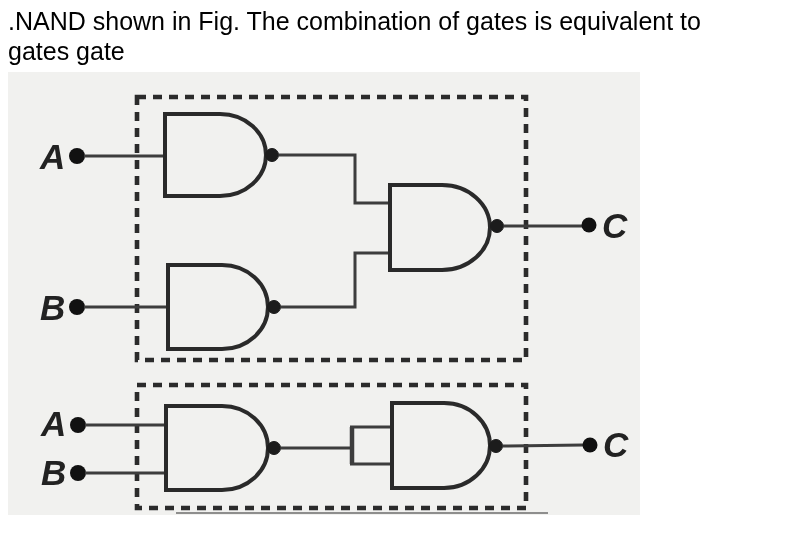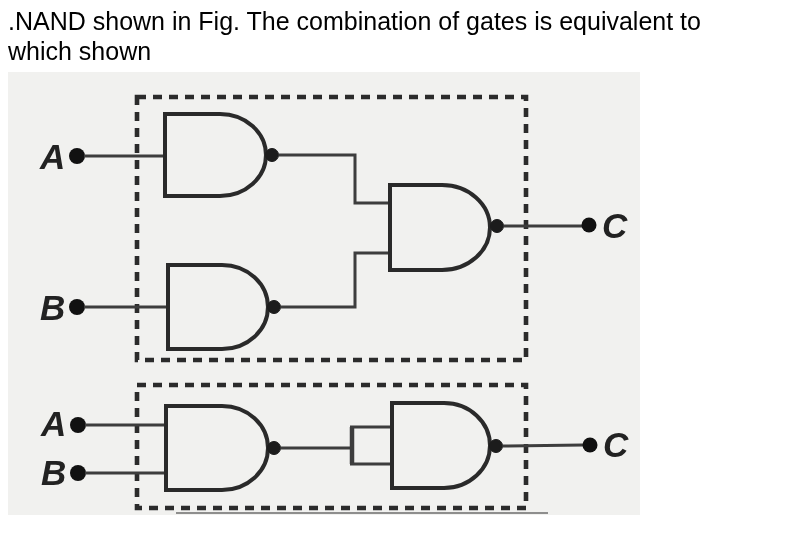--- a/index.html
+++ b/index.html
@@ -69,21 +69,21 @@
   }
   .artifact { stroke: #5a5a5a; stroke-width: 2; opacity: 0.65; }
 </style>
 </head>
 <body>
 
 <div id="stage">
 
   <div id="question">
     <div class="qline">.NAND shown in Fig. The combination of gates is equivalent to</div>
-    <div class="qline">which shown</div>
+    <div class="qline">gates gate</div>
   </div>
 
   <div id="figure-panel"></div>
 
   <svg id="circuit-svg" width="800" height="534" viewBox="0 0 800 534">
 
     <g>
       <rect class="dashed-box" x="137" y="97" width="389" height="263"></rect>
 
       <text class="io-label" x="40" y="169">A</text>

